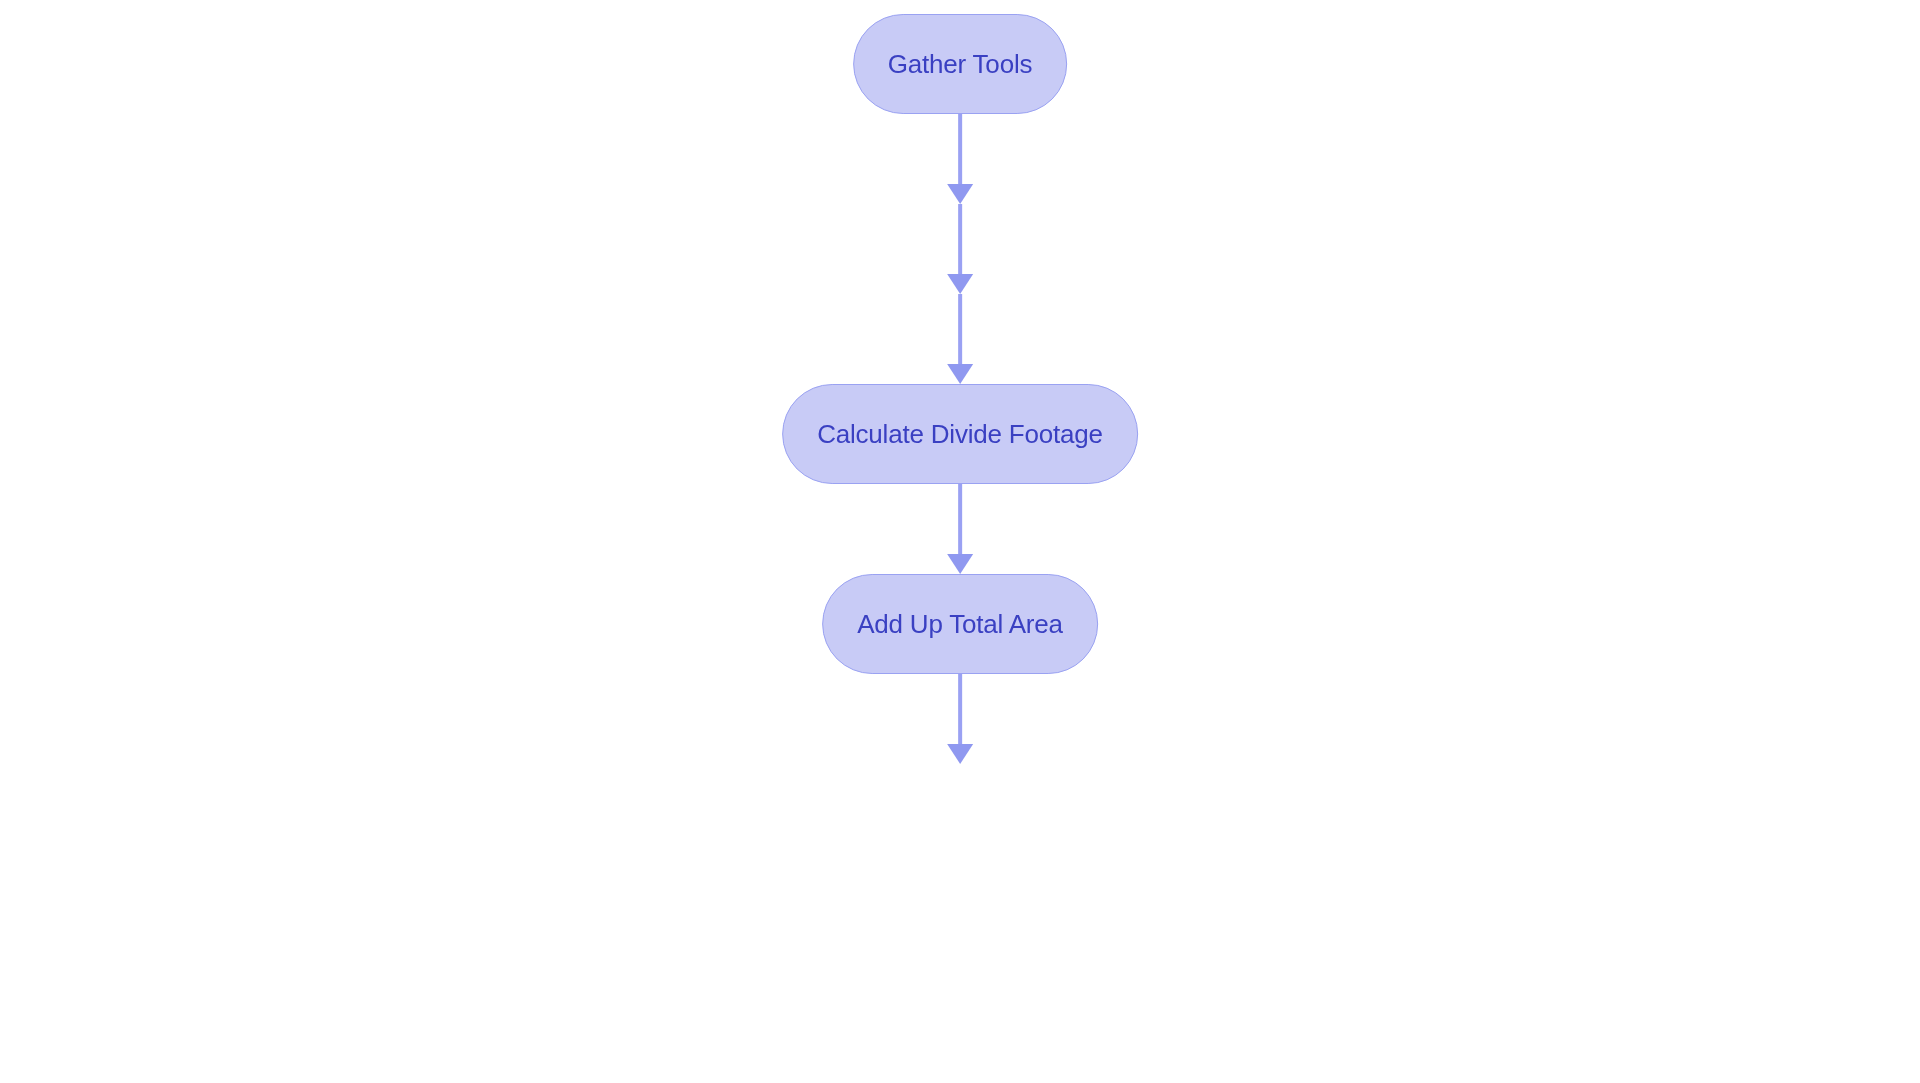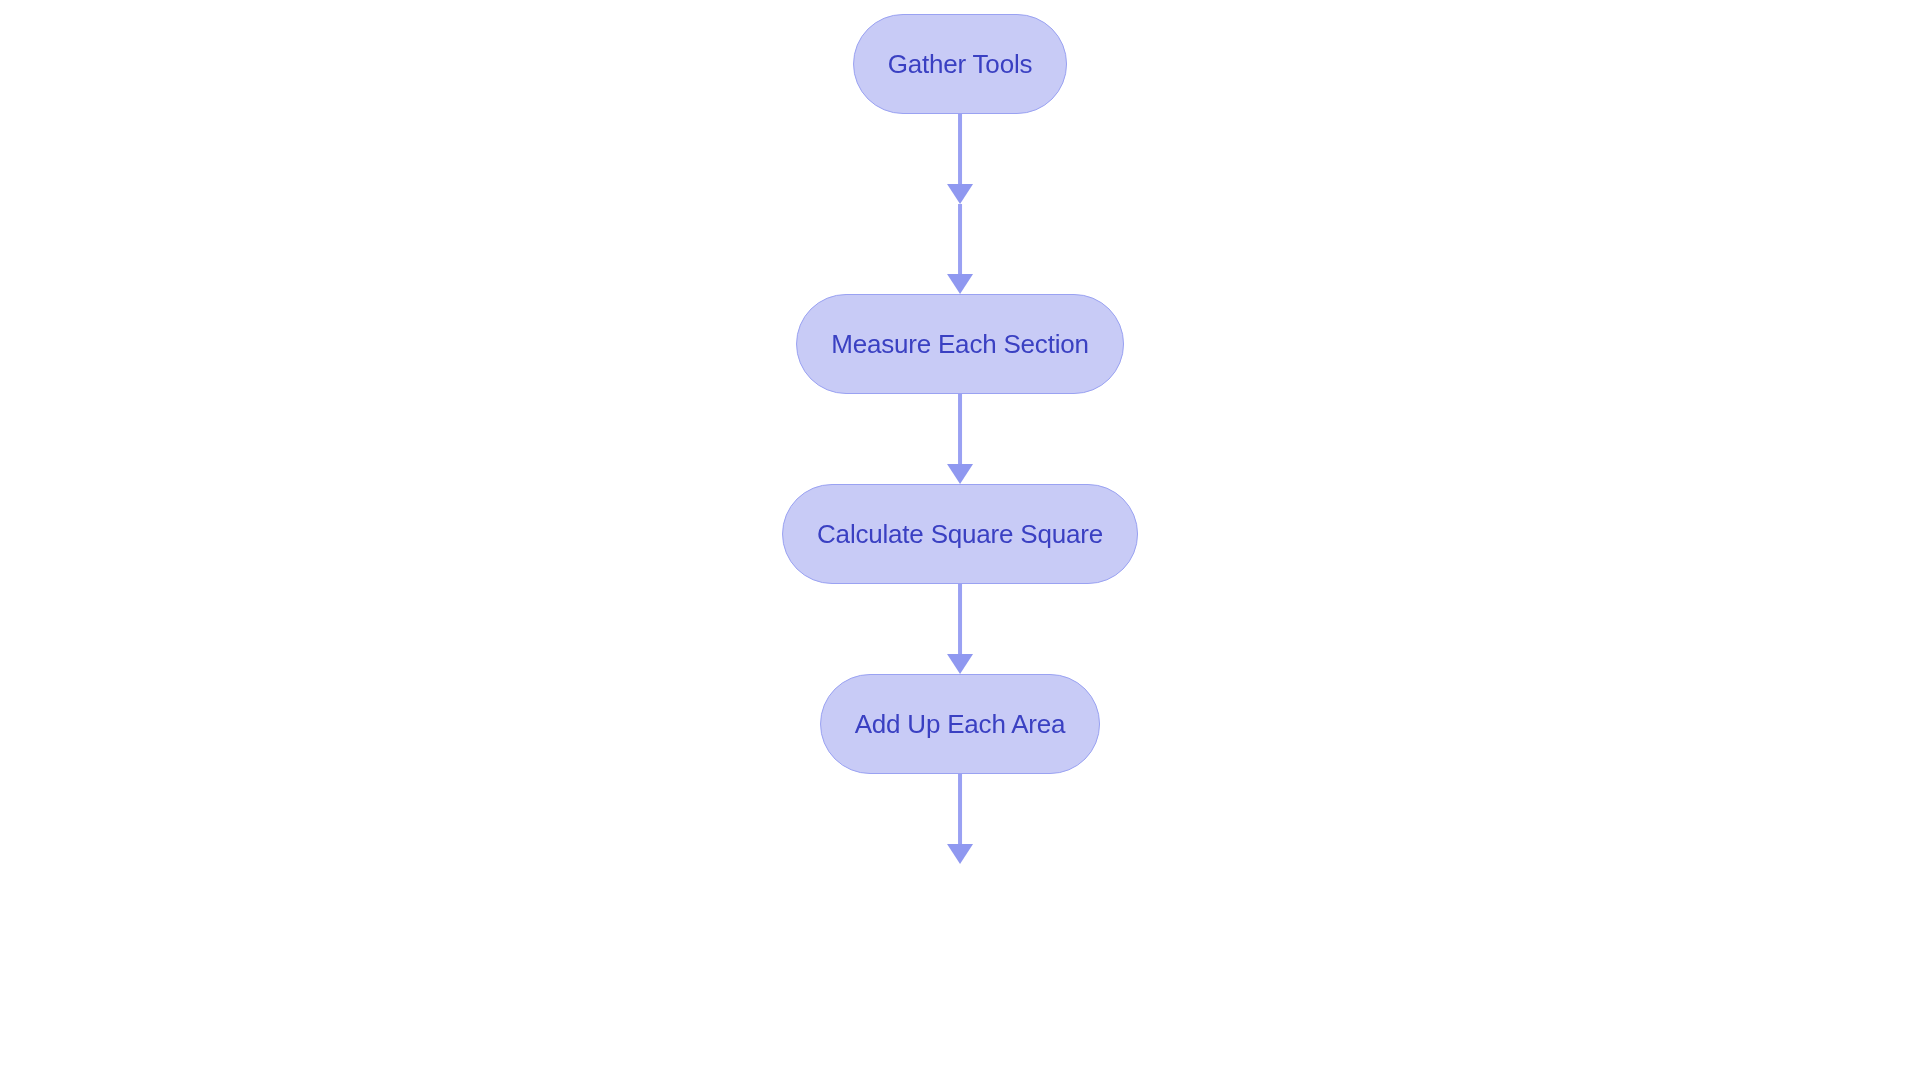--- a/index.html
+++ b/index.html
@@ -77,40 +77,37 @@
       <div class="line"></div>
       <div class="arrowhead"></div>
     </div>
 
 
     <div class="connector">
       <div class="line"></div>
       <div class="arrowhead"></div>
     </div>
 
+
+    <div class="connector">
+      <div class="line"></div>
+      <div class="arrowhead"></div>
+    </div>
+
     <div class="node">
-      <span class="label">Measure Each Section</span>
+      <span class="label">Calculate Divide Footage</span>
     </div>
 
     <div class="connector">
       <div class="line"></div>
       <div class="arrowhead"></div>
     </div>
 
     <div class="node">
-      <span class="label">Calculate Square Square</span>
-    </div>
-
-    <div class="connector">
-      <div class="line"></div>
-      <div class="arrowhead"></div>
-    </div>
-
-    <div class="node">
-      <span class="label">Add Up Each Area</span>
+      <span class="label">Add Up Total Area</span>
     </div>
 
     <div class="connector">
       <div class="line"></div>
       <div class="arrowhead"></div>
     </div>
 
 
   </div>
 </div>

